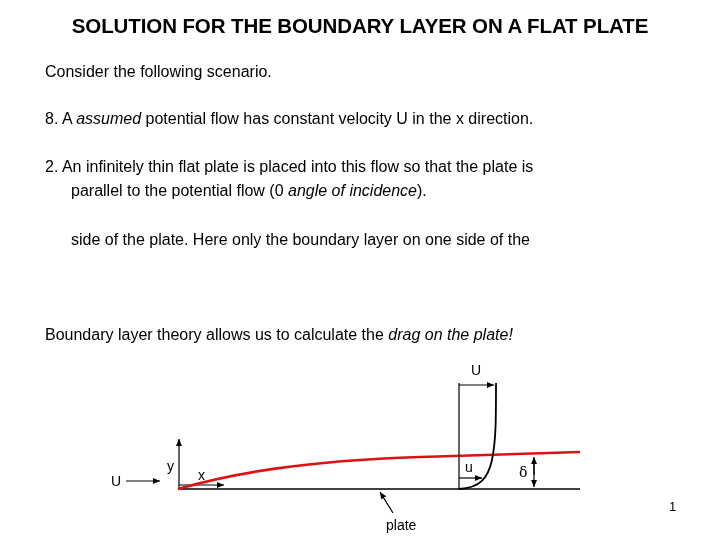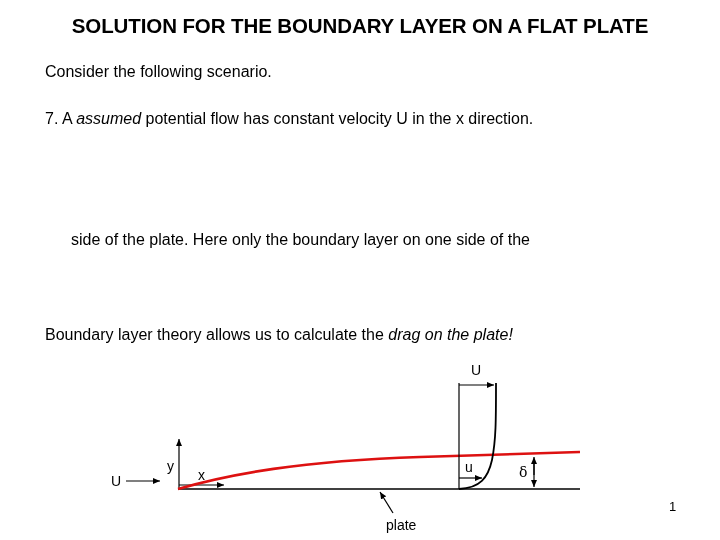--- a/index.html
+++ b/index.html
@@ -53,24 +53,26 @@
     }
   </style>
 </head>
 <body>
 
 <div class="title">SOLUTION FOR THE BOUNDARY LAYER ON A FLAT PLATE</div>
 
 <div class="para" style="top:60px;">Consider the following scenario.</div>
 
 <div class="para" style="top:107px;">
-  <span>7.  A </span><em>assumed</em><span> potential flow has constant velocity U in the x direction.</span>
+  <span>8.  A </span><em>assumed</em><span> potential flow has constant velocity U in the x direction.</span>
 </div>
 
 <div class="para" style="top:155px;">
+  <div>2.  An infinitely thin flat plate is placed into this flow so that the plate is</div>
+  <div class="indent"><span>parallel to the potential flow (0 </span><em>angle of incidence</em><span>).</span></div>
 </div>
 
 <div class="para" style="top:228px;">
   <div class="indent">side of the plate.  Here only the boundary layer on one side of the</div>
 </div>
 
 <div class="para" style="top:323px;">
   <span>Boundary layer theory allows us to calculate the </span><em>drag on the plate!</em>
 </div>
 

